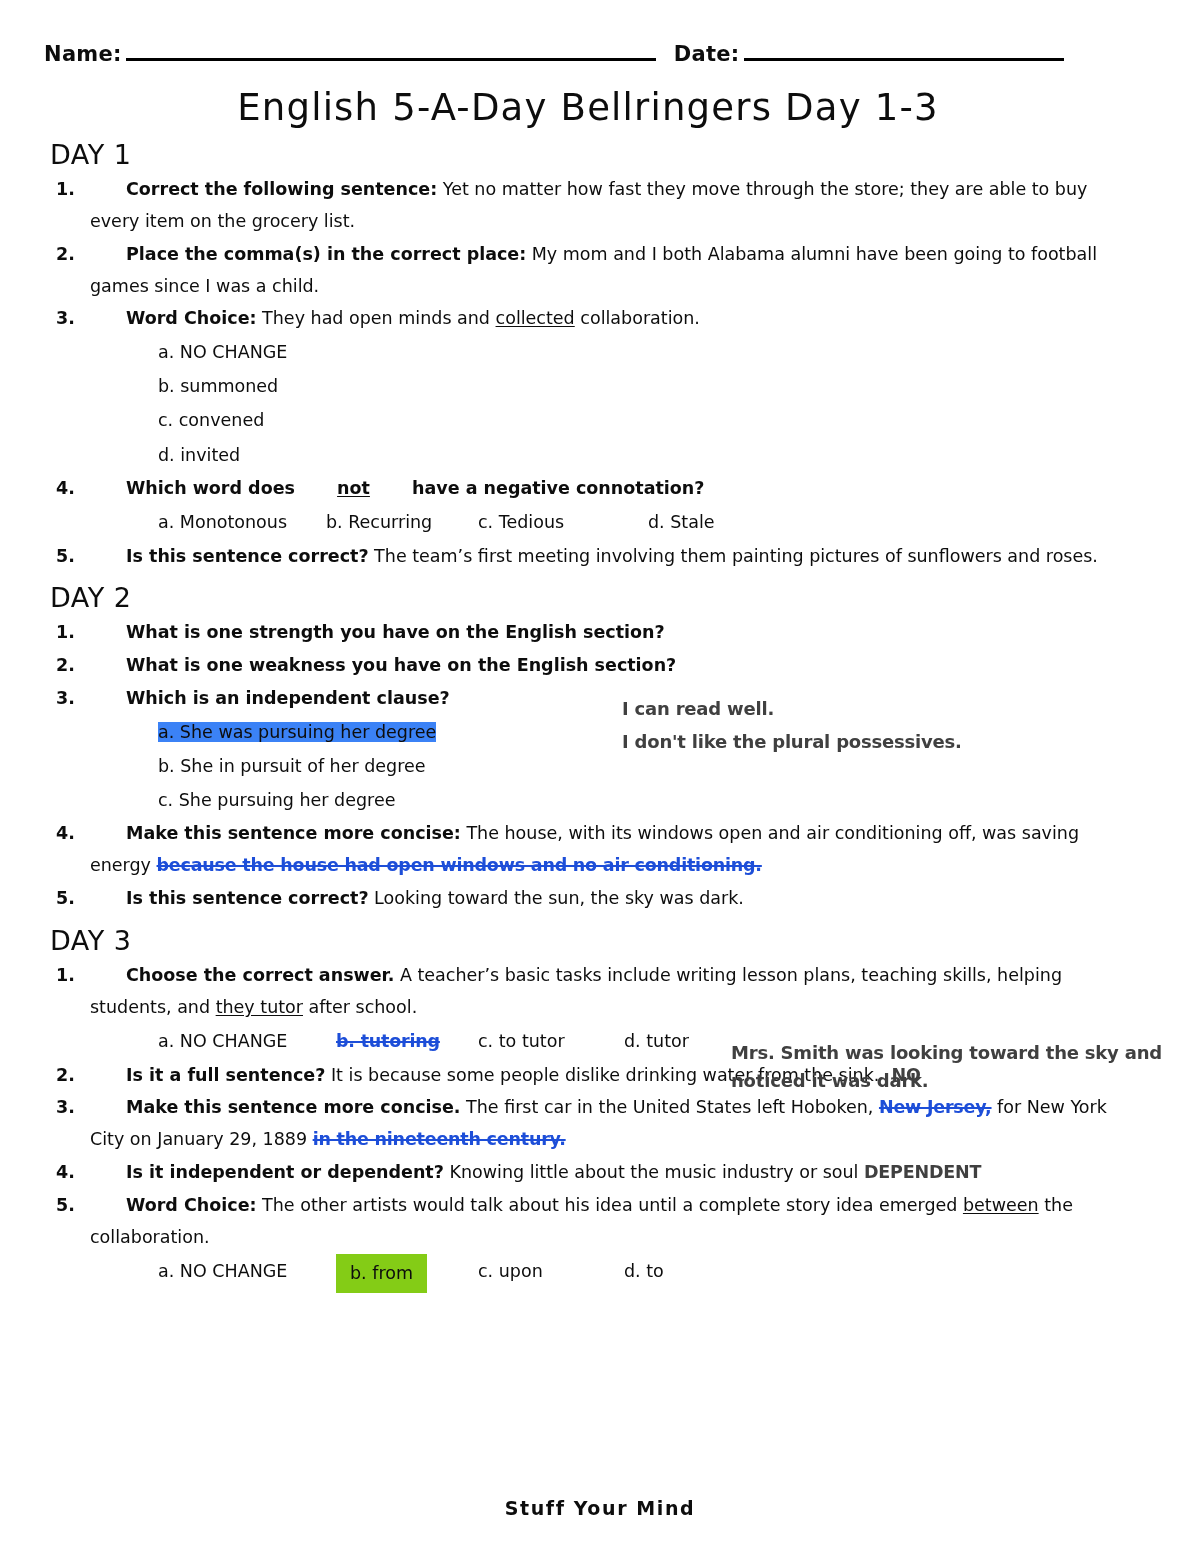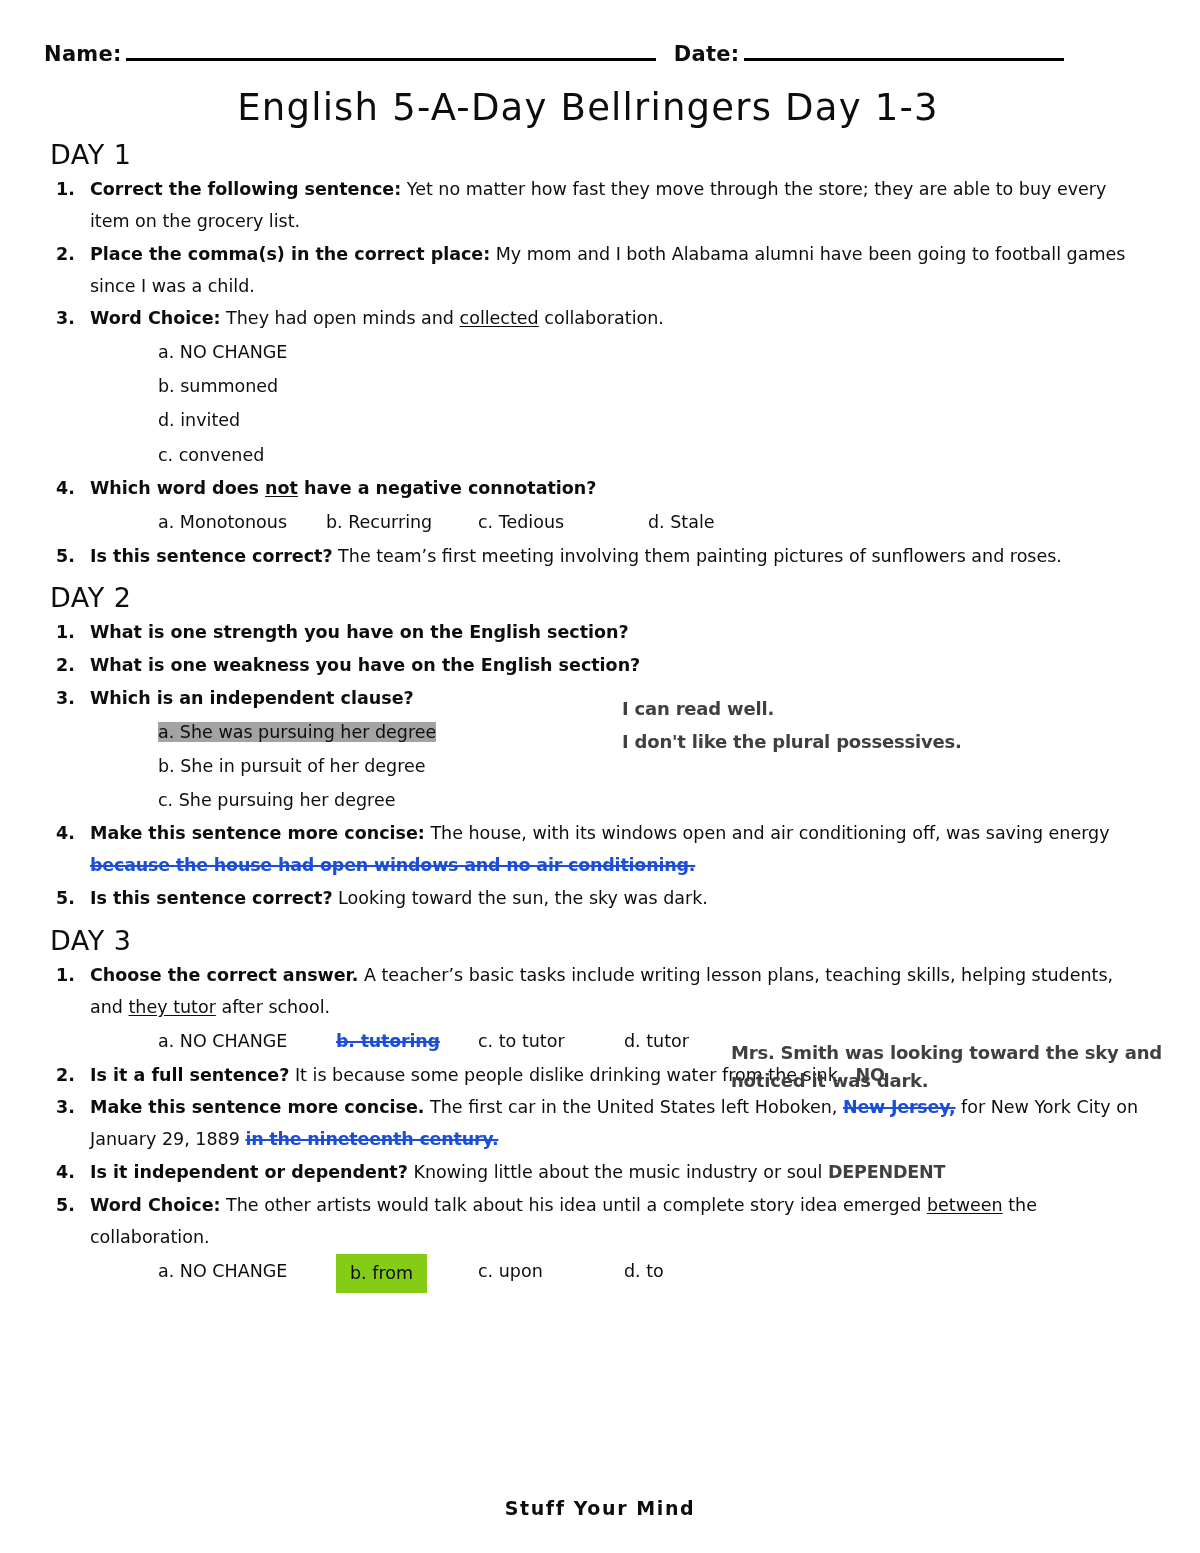--- a/index.html
+++ b/index.html
@@ -44,42 +44,42 @@
     padding-left:56px;
     font-size:17.5px;
     line-height:1.82;
     margin:0 0 1px 0;
   }
   ol.qlist > li > .num {
     position:absolute; left:22px; top:0;
     font-weight:700;
     font-size:17.5px;
   }
-  .stem { font-weight:700; }
+  .stem { font-weight:700;margin-left:36px; }
   .rest { font-weight:400; }
   u { text-decoration:underline; text-underline-offset:2px; }
 
   .choices { margin:0; padding:0; list-style:none; }
   .choices li {
     font-size:17.5px; line-height:1.95;
     padding-left:68px;
   }
   .choice-inline { padding-left:68px; font-size:17.5px; line-height:2.0; display:flex; }
   .choice-inline span { display:inline-block; }
 
   
   .hand {
     font-family:"DejaVu Sans", sans-serif;
     font-weight:700;
     letter-spacing:-0.2px;
   }
   .hand.purple { color:#404040; }
   .ann-abs { position:absolute; }
 
-  .hl-pink { background:#a3a3a3; }
+  .hl-pink { background:#3b82f6; }
   .hl-pink-soft { background:#84cc16; }
   .strike-green { color:#1d4ed8; text-decoration:line-through; text-decoration-thickness:2px; }
 
   .footer {
     position:absolute; left:0; right:0; bottom:34px;
     text-align:center; font-size:19px; font-weight:700; letter-spacing:1.6px;
   }
 
   .d2-ann1 { left:622px; top:698px; font-size:18px; }
   .d2-ann2 { left:622px; top:731px; font-size:18px; }
@@ -115,22 +115,22 @@
       <span class="num">2.</span>
       <span class="stem">Place the comma(s) in the correct place:</span><span class="rest"> My mom and I both Alabama alumni have been going to football games since I was a child.</span>
     </li>
 
     <li>
       <span class="num">3.</span>
       <span class="stem">Word Choice:</span><span class="rest"> They had open minds and </span><u>collected</u><span class="rest"> collaboration.</span>
       <ul class="choices">
         <li>a. NO CHANGE</li>
         <li>b. summoned</li>
+        <li>c. convened</li>
         <li>d. invited</li>
-        <li>c. convened</li>
       </ul>
     </li>
 
     <li>
       <span class="num">4.</span>
       <span class="stem">Which word does </span><u class="stem">not</u><span class="stem"> have a negative connotation?</span>
       <div class="choice-inline">
         <span style="width:168px">a.  Monotonous</span>
         <span style="width:152px">b. Recurring</span>
         <span style="width:170px">c. Tedious</span>

